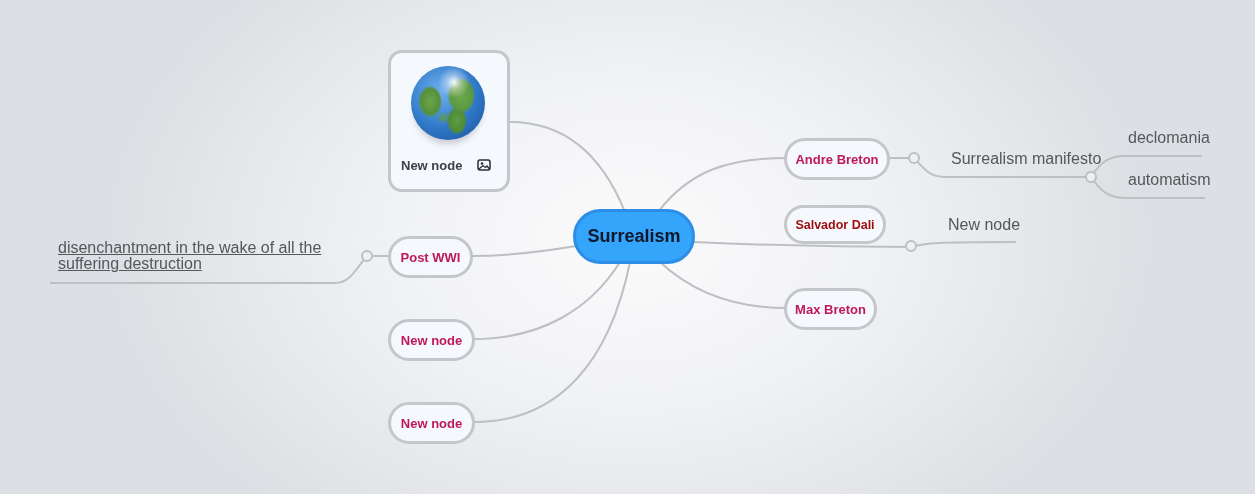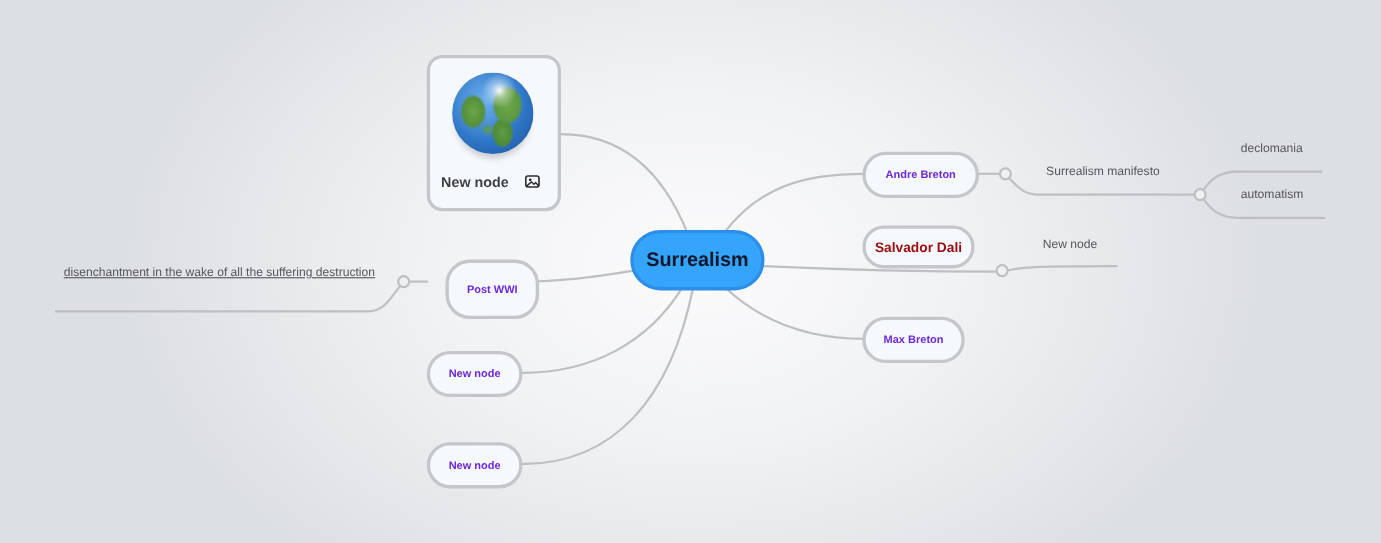--- a/index.html
+++ b/index.html
@@ -40,22 +40,22 @@
     .node {
       position: absolute;
       box-sizing: border-box;
       display: flex;
       align-items: center;
       justify-content: center;
       background: #f5f8fd;
       border: 3.5px solid #c4c6c9;
       border-radius: 22px;
       font-weight: bold;
-      font-size: 10px;
-      color: #6d28d9;
+      font-size: 13px;
+      color: #be185d;
       white-space: nowrap;
       cursor: pointer;
     }
     .root {
       position: absolute;
       box-sizing: border-box;
       left: 573px; top: 209px;
       width: 122px; height: 55px;
       border-radius: 28px;
       background: #35a4fb;
@@ -100,21 +100,21 @@
       color: #3d3f44;
     }
     .image-node .pic-icon {
       position: absolute;
       left: 86px; top: 106px;
       width: 14px; height: 12px;
       cursor: pointer;
     }
     .label {
       position: absolute;
-      font-size: 11px;
+      font-size: 16px;
       color: #55575b;
       white-space: nowrap;
       cursor: pointer;
     }
     .label.multiline {
       white-space: normal;
       line-height: 16px;
       width: 290px;
       text-decoration: underline;
     }
@@ -162,21 +162,21 @@
   <div class="image-node">
     <div class="globe"></div>
     <span class="caption">New node</span>
     <svg class="pic-icon" viewBox="0 0 14 12">
       <rect x="1" y="1" width="12" height="10" rx="2" fill="none" stroke="#2b2d31" stroke-width="1.5"></rect>
       <circle cx="5" cy="4.5" r="1.3" fill="#2b2d31"></circle>
       <path d="M2,10 L6,6.5 L8.5,8.5 L10,7 L12.5,10" fill="none" stroke="#2b2d31" stroke-width="1.3"></path>
     </svg>
   </div>
 
-  <div class="node" style="left:405px; top:236px; width:85px; height:54px;">
+  <div class="node" style="left:388px; top:236px; width:85px; height:42px;">
     <span>Post WWI</span>
   </div>
   <div class="label multiline" style="left:58px; top:240px;">
     <span>disenchantment in the wake of all the suffering destruction</span>
   </div>
 
   <div class="node" style="left:388px; top:319px; width:87px; height:42px;">
     <span>New node</span>
   </div>
 

